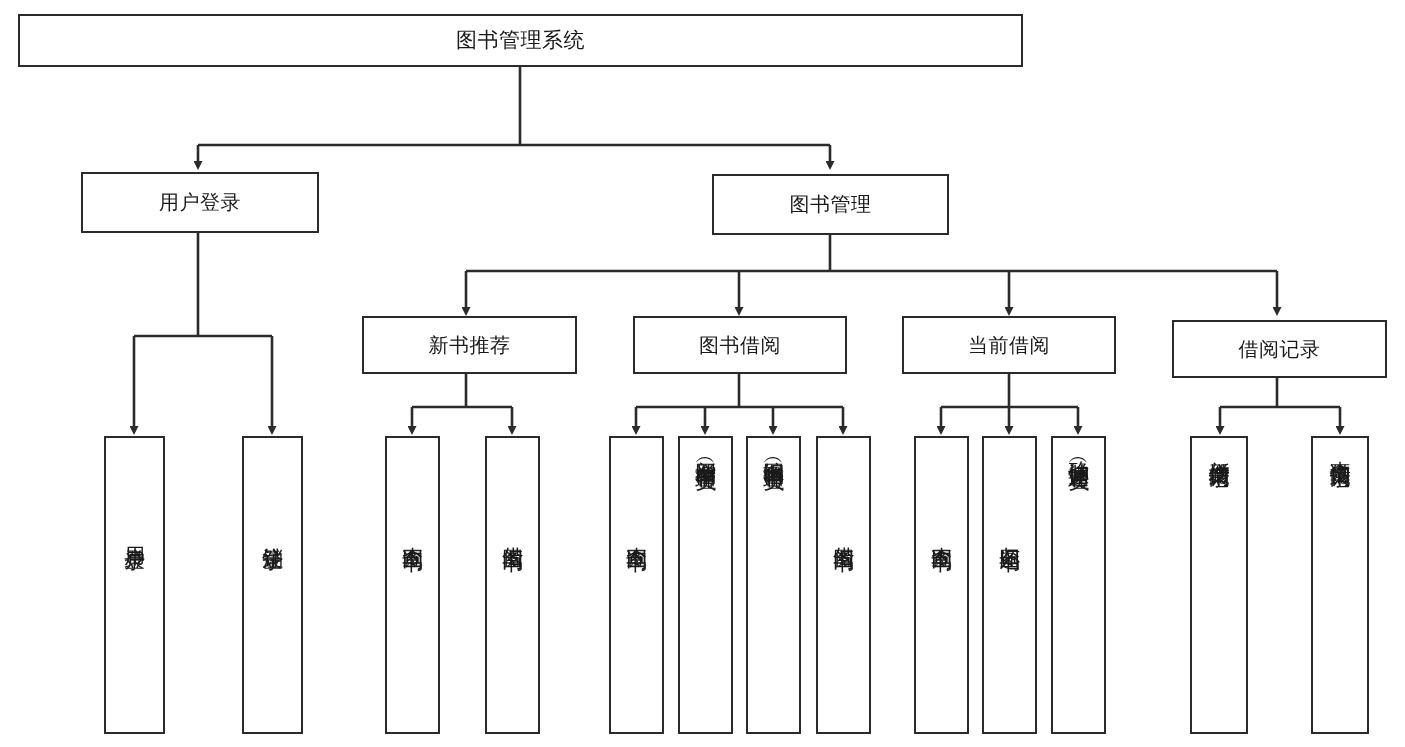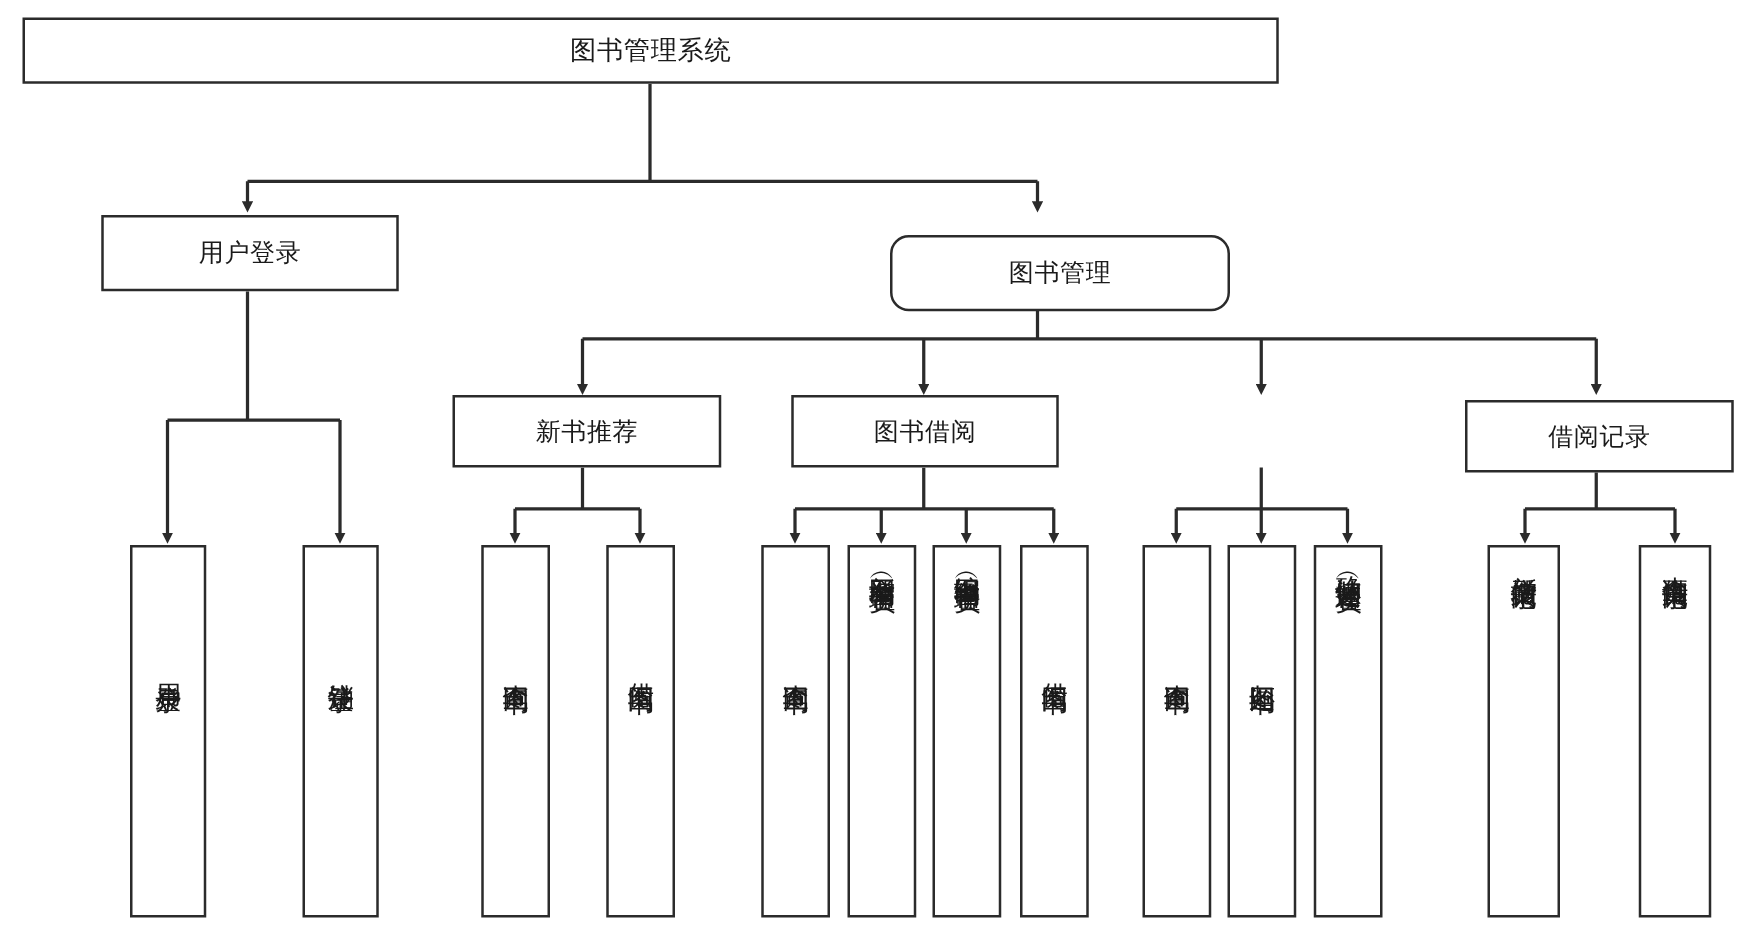--- a/index.html
+++ b/index.html
@@ -130,32 +130,35 @@
   </svg>
 
   <div class="node root" style="left:18px; top:14px; width:1005px; height:53px;">
     <span class="node-label">图书管理系统</span>
   </div>
 
   <div class="node level2" style="left:81px; top:172px; width:238px; height:61px;">
     <span class="node-label">用户登录</span>
   </div>
 
-  <div class="node level2" style="left:712px; top:188px; width:272px; height:61px;border-radius:15px;">
+  <div class="node level2" style="left:712px; top:174px; width:237px; height:61px;">
     <span class="node-label">图书管理</span>
   </div>
 
   <div class="node level3" style="left:633px; top:316px; width:214px; height:58px;">
     <span class="node-label">图书借阅</span>
   </div>
 
   <div class="node level3" style="left:362px; top:316px; width:215px; height:58px;">
     <span class="node-label">新书推荐</span>
   </div>
 
+  <div class="node level3" style="left:902px; top:316px; width:214px; height:58px;">
+    <span class="node-label">当前借阅</span>
+  </div>
 
   <div class="node level3" style="left:1172px; top:320px; width:215px; height:58px;">
     <span class="node-label">借阅记录</span>
   </div>
 
   <div class="node leaf mid" style="left:104px; top:436px; width:61px; height:298px;">
     <span class="node-label">用户登录</span>
   </div>
 
   <div class="node leaf mid" style="left:242px; top:436px; width:61px; height:298px;">

